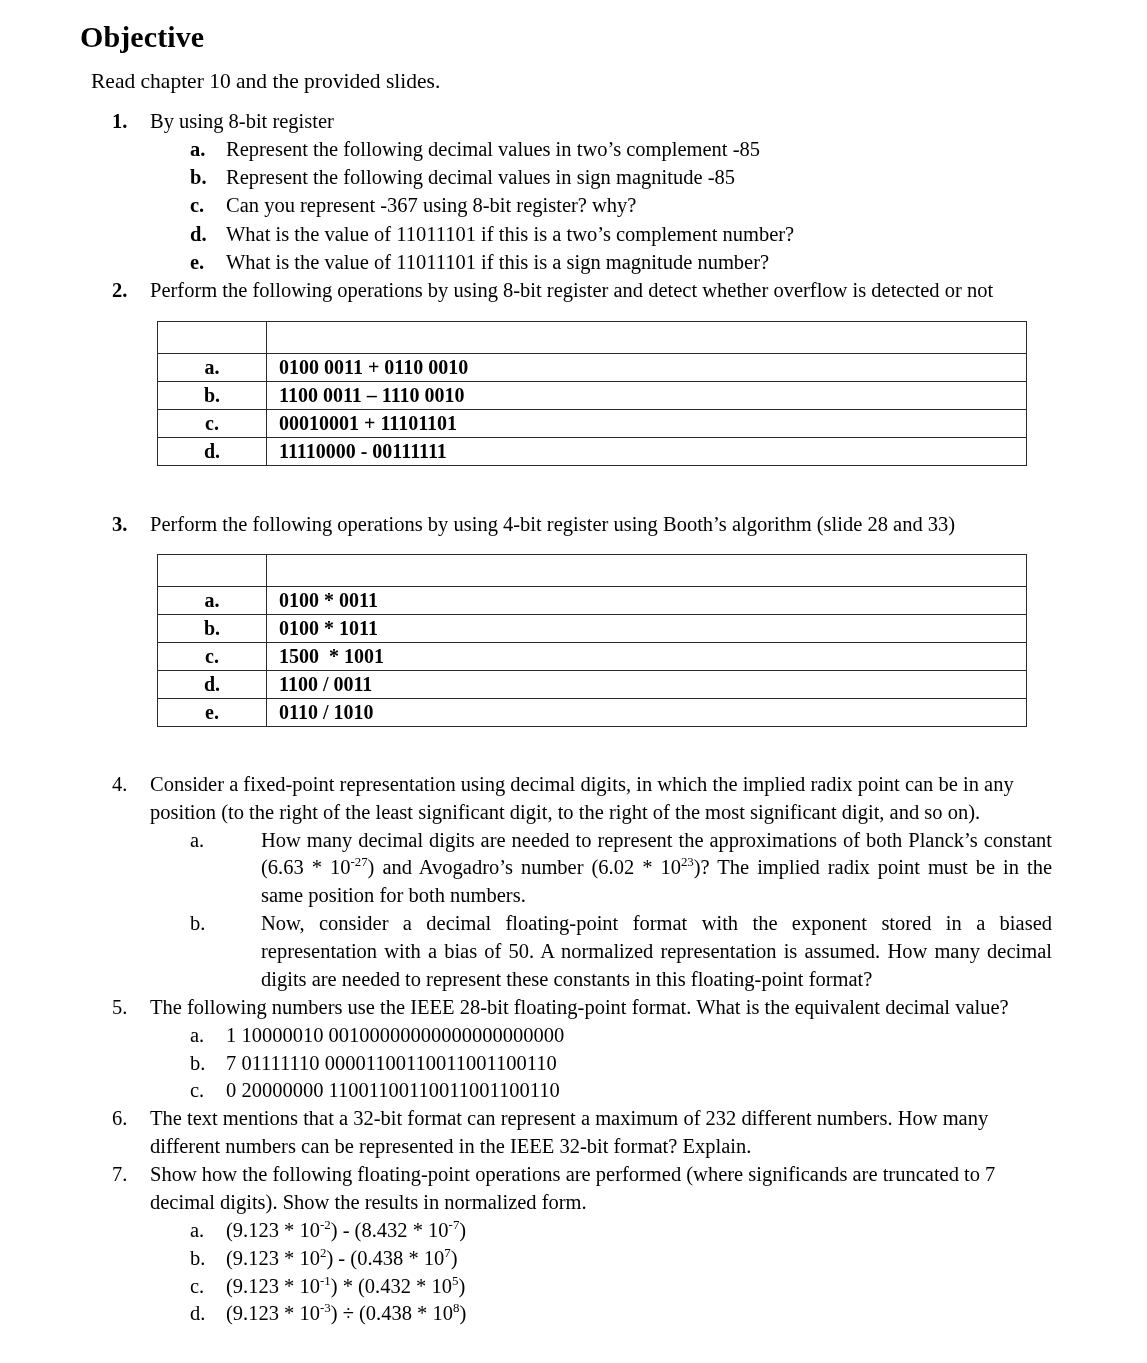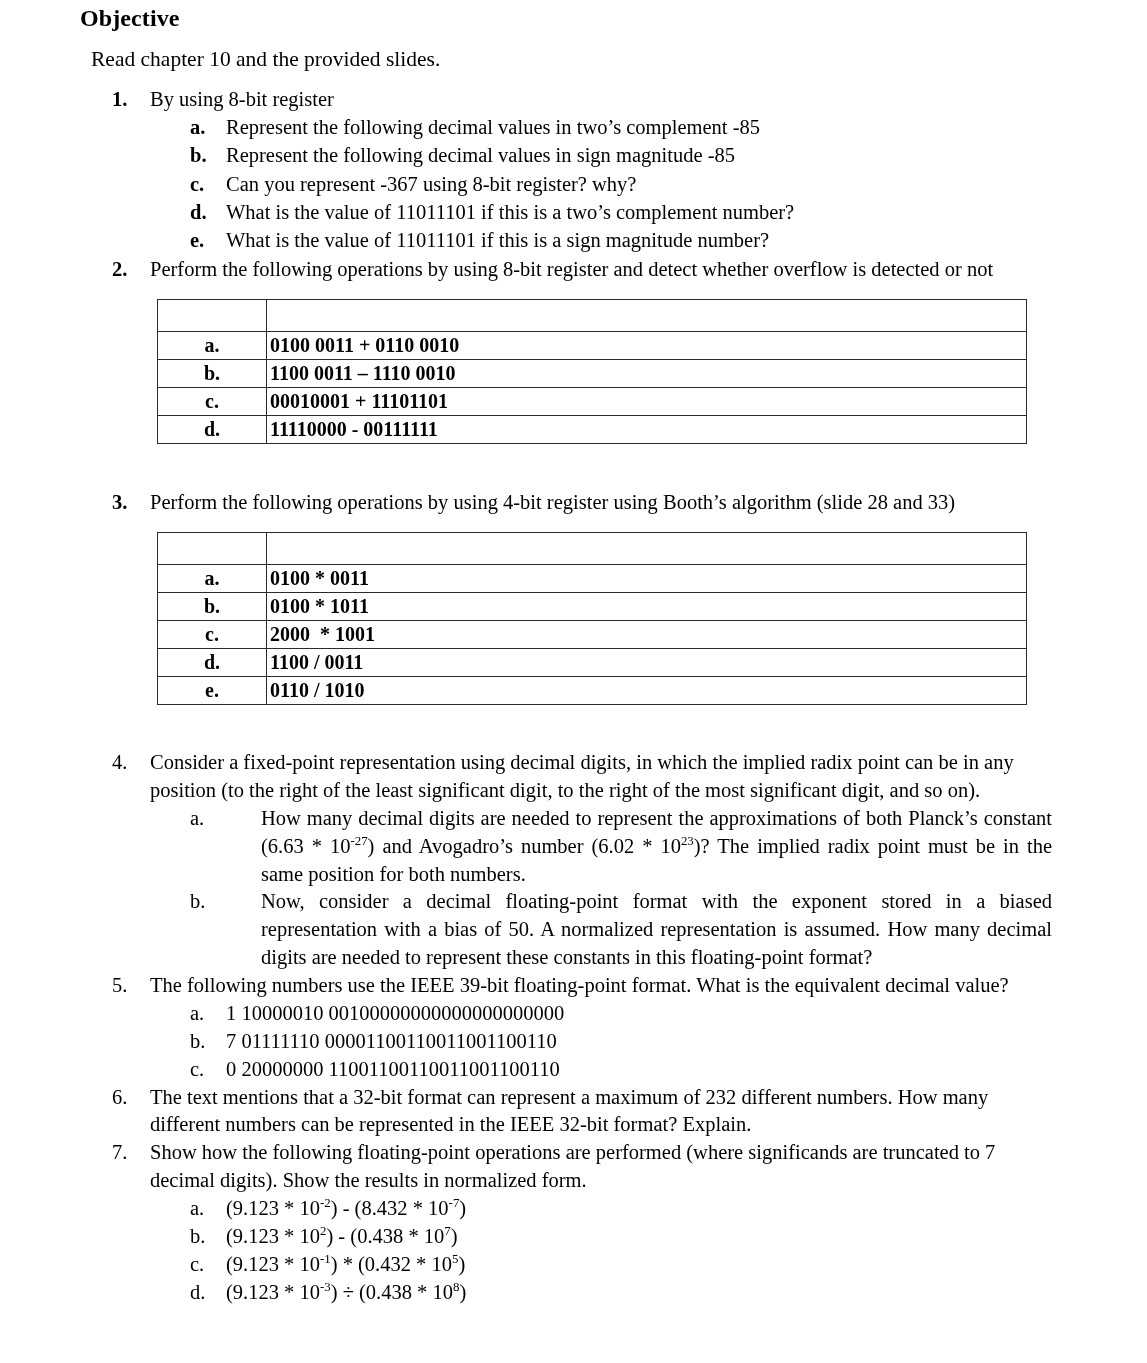--- a/index.html
+++ b/index.html
@@ -21,23 +21,23 @@
     padding: 0 0 10px 0;
     box-sizing: border-box;
   }
   .content {
     padding-left: 80px;
     padding-right: 95px;
     padding-top: 2px;
   }
 
   h1.heading {
-    font-size: 24px;
-    font-weight: bold;
-    margin: 3px 0 14px 0;
+    font-size: 30px;
+    font-weight: bold;
+    margin: 18px 0 14px 0;
     line-height: 1.12;
     letter-spacing: 0.1px;
     font-family: Liberation Serif, serif;
   }
   h1.heading.second {
     margin-top: 24px;
     margin-bottom: 14px;
   }
   p.body-text {
     font-size: 21.5px;
@@ -108,21 +108,21 @@
     padding: 2px 4px;
     height: 23px;
     vertical-align: middle;
   }
   .qtable td.letter {
     width: 100px;
     text-align: center;
   }
   .qtable td.value {
     text-align: left;
-    padding-left: 3px;
+    padding-left: 12px;
     white-space: pre;
   }
   .qtable tr.headrow td {
     height: 27px;
   }
 </style>
 </head>
 <body>
 
 <div class="page">
@@ -210,21 +210,21 @@
         <tr>
           <td class="letter">a.</td>
           <td class="value">0100 * 0011</td>
         </tr>
         <tr>
           <td class="letter">b.</td>
           <td class="value">0100 * 1011</td>
         </tr>
         <tr>
           <td class="letter">c.</td>
-          <td class="value">2000  * 1001</td>
+          <td class="value">1500  * 1001</td>
         </tr>
         <tr>
           <td class="letter">d.</td>
           <td class="value">1100 / 0011</td>
         </tr>
         <tr>
           <td class="letter">e.</td>
           <td class="value">0110 / 1010</td>
         </tr>
       </tbody>
@@ -242,21 +242,21 @@
       <span class="marker">a.</span>
       <span class="txt justify">How many decimal digits are needed to represent the approximations of both Planck’s constant (6.63 * 10<sup>-27</sup>) and Avogadro’s number (6.02 * 10<sup>23</sup>)? The implied radix point must be in the same position for both numbers.</span>
     </div>
     <div class="item lvl2 tight">
       <span class="marker">b.</span>
       <span class="txt justify">Now, consider a decimal floating-point format with the exponent stored in a biased representation with a bias of 50. A normalized representation is assumed. How many decimal digits are needed to represent these constants in this floating-point format?</span>
     </div>
 
     <div class="item lvl1 tight">
       <span class="marker">5.</span>
-      <span class="txt">The following numbers use the IEEE 39-bit floating-point format. What is the equivalent decimal value?</span>
+      <span class="txt">The following numbers use the IEEE 28-bit floating-point format. What is the equivalent decimal value?</span>
     </div>
 
     <div class="item lvl2 tight">
       <span class="marker">a.</span>
       <span class="txt">1 10000010 00100000000000000000000</span>
     </div>
     <div class="item lvl2 tight">
       <span class="marker">b.</span>
       <span class="txt">7 01111110 00001100110011001100110</span>
     </div>

